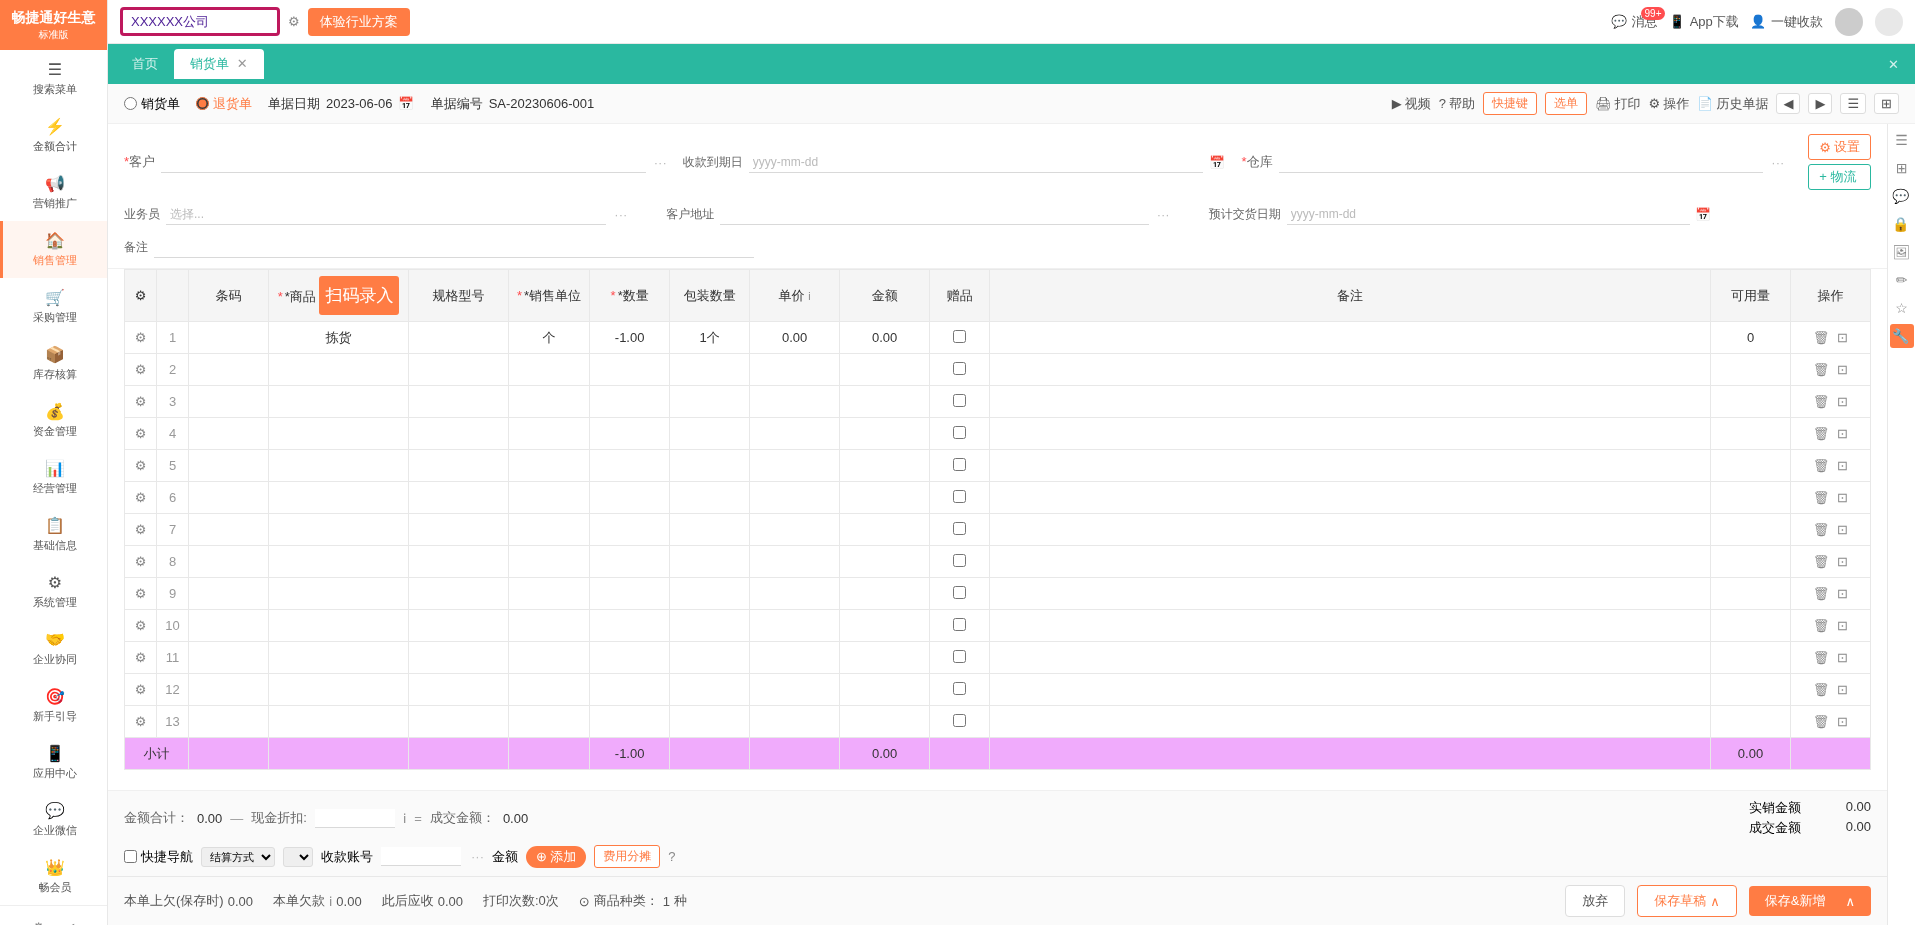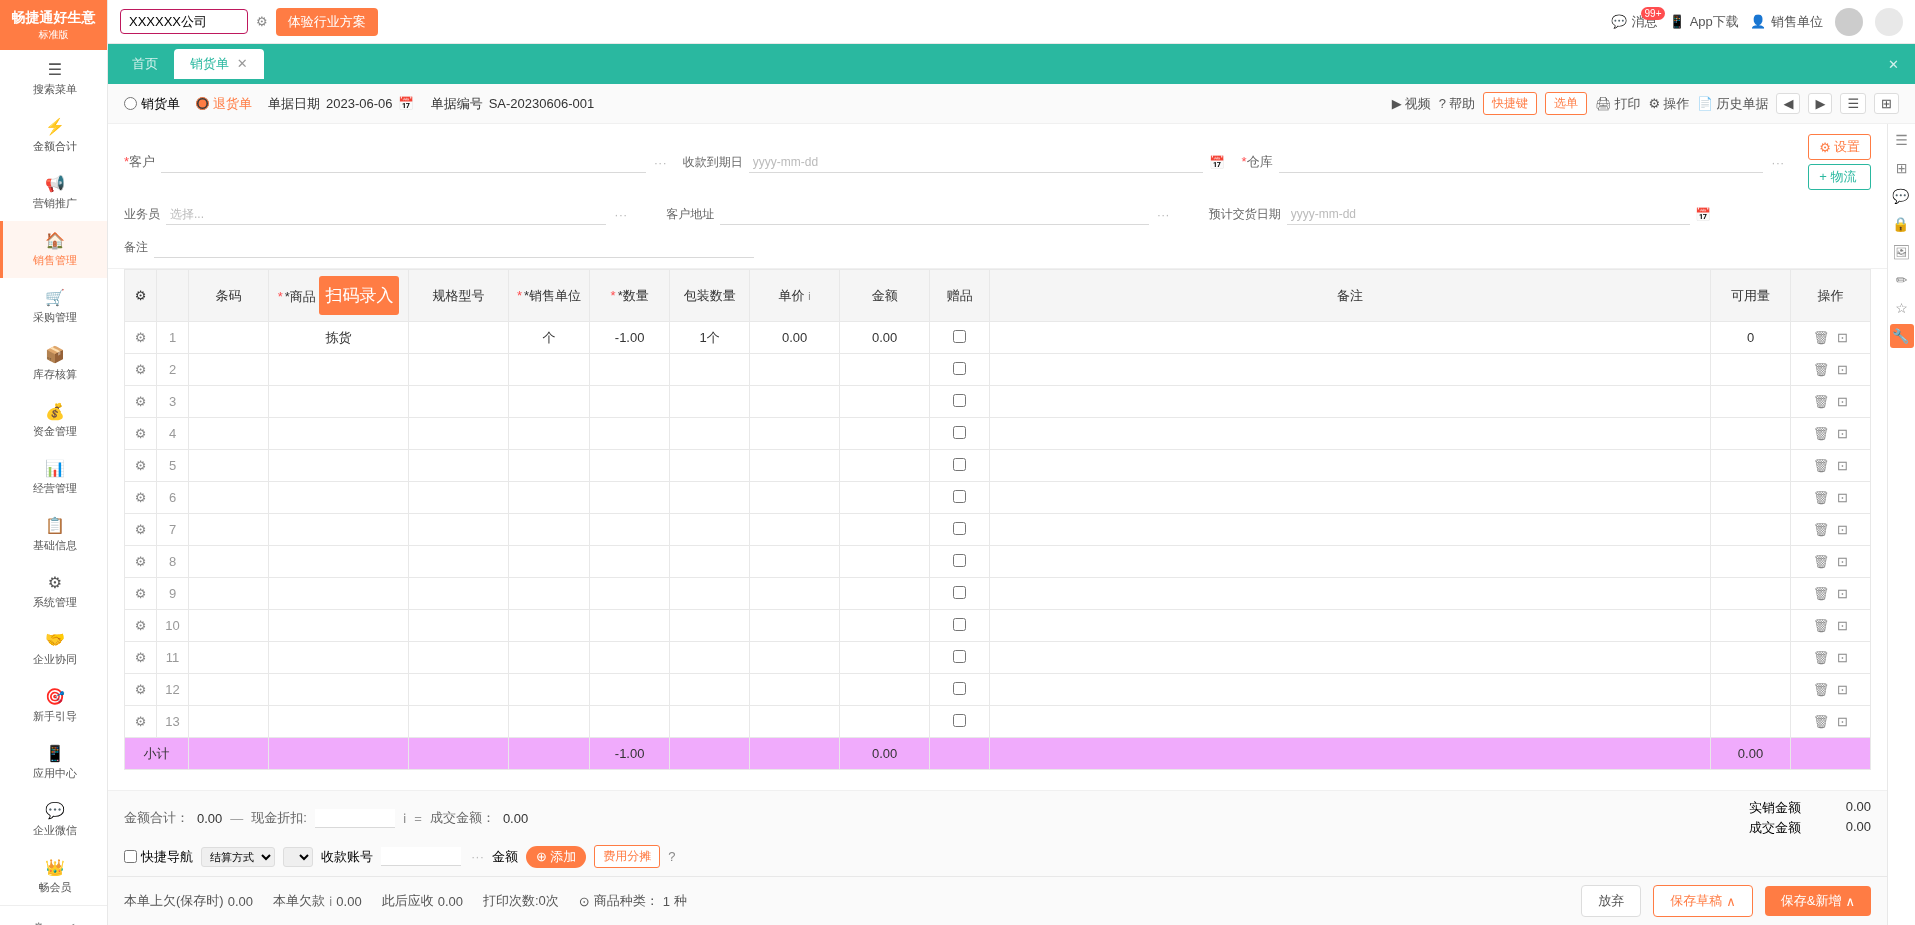--- a/index.html
+++ b/index.html
@@ -16,21 +16,21 @@
     .sidebar-item .label { font-size: 11px; }
     .sidebar-bottom { margin-top: auto; display: flex; flex-direction: column; align-items: center; padding: 8px 0; border-top: 1px solid #eee; }
     .sidebar-bottom-item { display: flex; align-items: center; justify-content: center; padding: 6px; cursor: pointer; color: #888; }
 
     
     .main { flex: 1; display: flex; flex-direction: column; overflow: hidden; }
 
     
     .topbar { background: #fff; height: 44px; display: flex; align-items: center; padding: 0 12px; border-bottom: 1px solid #e8e8e8; justify-content: space-between; }
     .topbar-left { display: flex; align-items: center; gap: 8px; }
-    .company-select { border: 1px solid #be185d; border-radius: 4px; padding: 4px 28px 4px 8px; appearance: none; background: #fff; color: #000000; cursor: pointer; width: 128px; }
+    .company-select { border: 3px solid #be185d; border-radius: 4px; padding: 4px 28px 4px 8px; appearance: none; background: #fff; color: #4c1d95; cursor: pointer; width: 160px; }
     .topbar-btn { background: #ff7c44; color: #fff; border: none; border-radius: 4px; padding: 5px 12px; cursor: pointer; font-size: 13px; }
     .topbar-right { display: flex; align-items: center; gap: 12px; color: #555; }
     .topbar-right .badge-wrap { position: relative; }
     .badge { background: #ff4d4f; color: #fff; border-radius: 8px; font-size: 10px; padding: 1px 4px; position: absolute; top: -6px; right: -8px; }
     .topbar-right-item { display: flex; align-items: center; gap: 4px; cursor: pointer; color: #555; font-size: 12px; }
     .avatar { width: 28px; height: 28px; border-radius: 50%; background: #ccc; }
 
     
     .content { flex: 1; display: flex; flex-direction: column; overflow: hidden; background: #f0f2f5; }
 
@@ -104,21 +104,21 @@
     .btn-add { background: #ff7c44; color: #fff; border: none; border-radius: 12px; padding: 2px 10px; font-size: 12px; cursor: pointer; }
     .btn-expense { background: #fff; border: 1px solid #ff7c44; color: #ff7c44; border-radius: 3px; padding: 2px 8px; font-size: 12px; cursor: pointer; }
     .btn-question { color: #888; cursor: pointer; }
 
     
     .stats-bar { display: flex; align-items: center; justify-content: space-between; padding: 8px 16px; border-top: 1px solid #e8e8e8; background: #fafafa; font-size: 12px; }
     .stats-left { display: flex; gap: 20px; color: #555; }
     .stats-right { display: flex; align-items: center; gap: 12px; }
     .btn-discard { background: #fff; border: 1px solid #ddd; color: #555; border-radius: 4px; padding: 6px 16px; cursor: pointer; }
     .btn-save-draft { background: #fff; border: 1px solid #ff7c44; color: #ff7c44; border-radius: 4px; padding: 6px 16px; cursor: pointer; display: flex; align-items: center; gap: 4px; }
-    .btn-save-new { background: #ff7c44; color: #fff; border: none; border-radius: 4px; padding: 6px 16px; cursor: pointer; display: flex; align-items: center; gap: 4px; }
+    .btn-save-new { background: #ff7c44; color: #fff; border: none; border-radius: 4px; padding: 6px 16px; cursor: pointer; display: flex; align-items: center; gap: 20px; }
     .stat-item { display: flex; align-items: center; gap: 4px; }
     .stat-val { font-weight: 500; }
 
     
     .right-panel { width: 28px; background: #fff; border-left: 1px solid #e8e8e8; display: flex; flex-direction: column; align-items: center; padding: 4px 0; gap: 4px; }
     .right-panel-icon { width: 24px; height: 24px; display: flex; align-items: center; justify-content: center; cursor: pointer; color: #888; border-radius: 3px; font-size: 14px; }
     .right-panel-icon.active-orange { background: #ff7c44; color: #fff; }
     .summary-row { display: flex; justify-content: space-between; gap: 20px; }
     .summary-val { color: #333; font-weight: 500; min-width: 50px; text-align: right; }
     .note-field { display: flex; align-items: center; gap: 6px; }
@@ -227,21 +227,21 @@
         <span>💬</span>
         <span>消息</span>
         <span class="badge">99+</span>
       </div>
       <div class="topbar-right-item">
         <span>📱</span>
         <span>App下载</span>
       </div>
       <div class="topbar-right-item">
         <span>👤</span>
-        <span>销售单位</span>
+        <span>一键收款</span>
       </div>
       <div class="avatar"></div>
       <div class="avatar" style="background:#e8e8e8;"></div>
     </div>
   </div>
 
   <div class="content">
 
     <div class="tabbar">
       <div class="tab">

